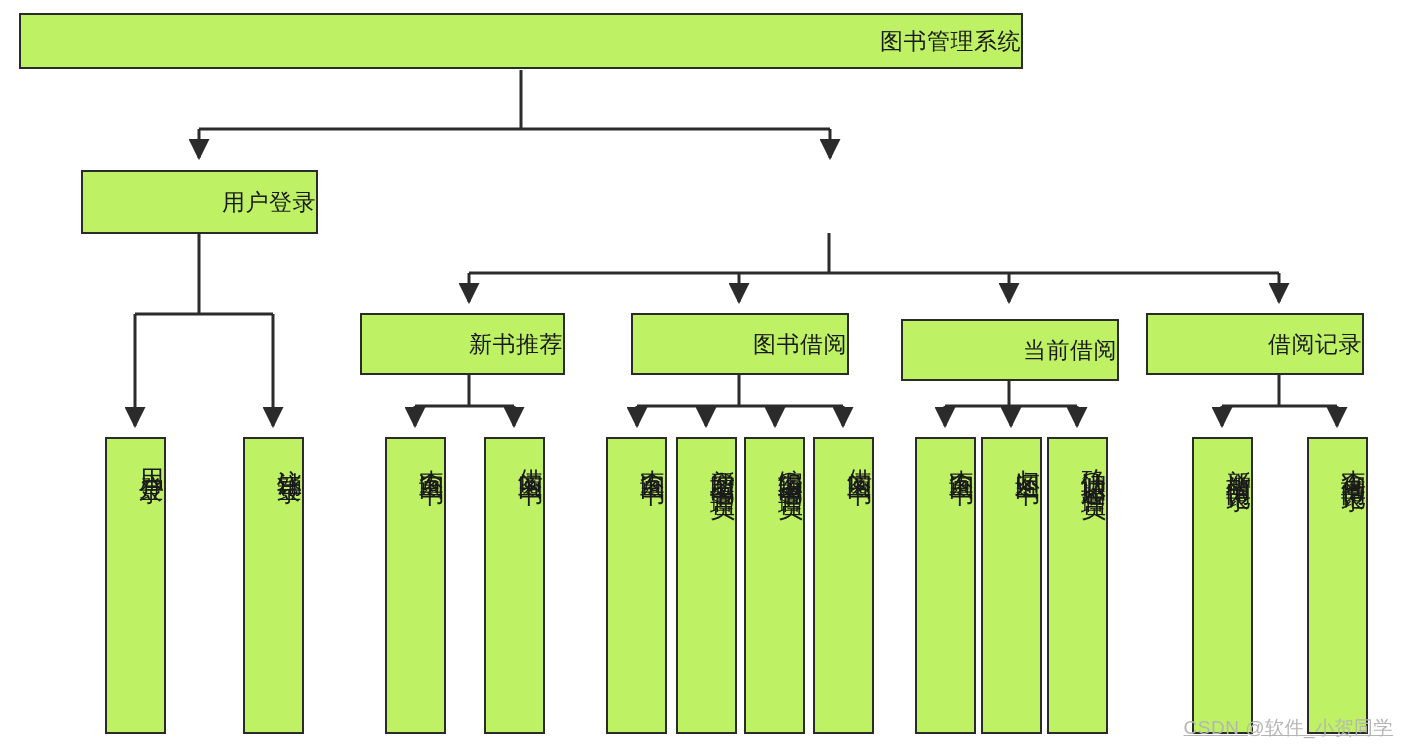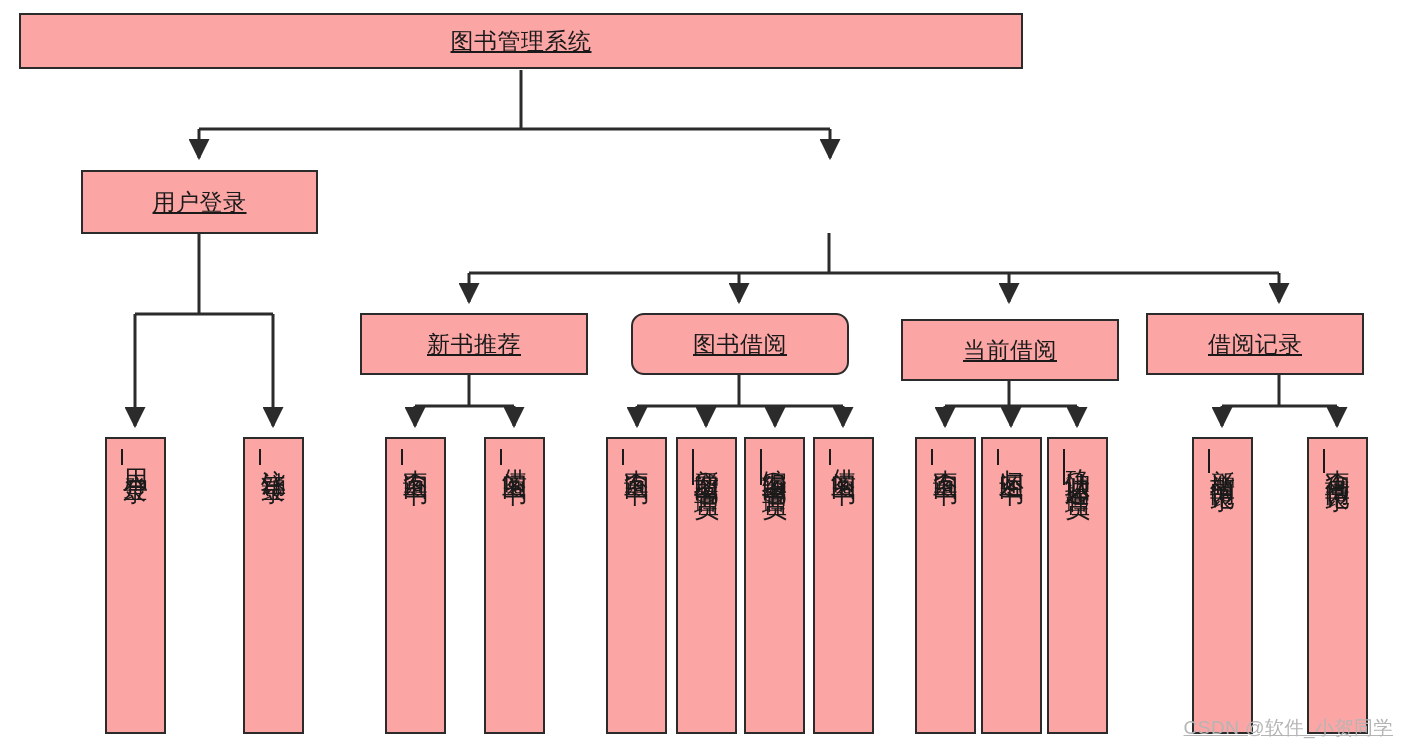--- a/index.html
+++ b/index.html
@@ -20,27 +20,26 @@
   #diagram-svg {
     position: absolute;
     left: 0;
     top: 0;
     width: 1405px;
     height: 747px;
   }
   .node-box {
     position: absolute;
     box-sizing: border-box;
-    background: #fca5a5;
+    background: #bef264;
     border: 2px solid #2b2b2b;
     display: flex;
     align-items: center;
-    justify-content: center;
+    justify-content: flex-end;
     color: #1a1a1a;
-    text-decoration: underline;
   }
   .node-label {
     display: block;
     text-align: center;
     line-height: 1.15;
     white-space: nowrap;
   }
   .horiz .node-label {
     font-size: 23px;
     letter-spacing: 0.5px;
@@ -124,24 +123,24 @@
   </svg>
 
   <div class="node-box horiz" style="left:19px; top:13px; width:1004px; height:56px;">
     <span class="node-label">图书管理系统</span>
   </div>
 
   <div class="node-box horiz" style="left:81px; top:170px; width:237px; height:64px;">
     <span class="node-label">用户登录</span>
   </div>
 
-  <div class="node-box horiz" style="left:360px; top:313px; width:228px; height:62px;">
+  <div class="node-box horiz" style="left:360px; top:313px; width:205px; height:62px;">
     <span class="node-label">新书推荐</span>
   </div>
-  <div class="node-box horiz" style="left:631px; top:313px; width:218px; height:62px;border-radius:13px;">
+  <div class="node-box horiz" style="left:631px; top:313px; width:218px; height:62px;">
     <span class="node-label">图书借阅</span>
   </div>
   <div class="node-box horiz" style="left:901px; top:319px; width:218px; height:62px;">
     <span class="node-label">当前借阅</span>
   </div>
   <div class="node-box horiz" style="left:1146px; top:313px; width:218px; height:62px;">
     <span class="node-label">借阅记录</span>
   </div>
 
   <div class="node-box vert" style="left:105px; top:437px; width:61px; height:297px;">

